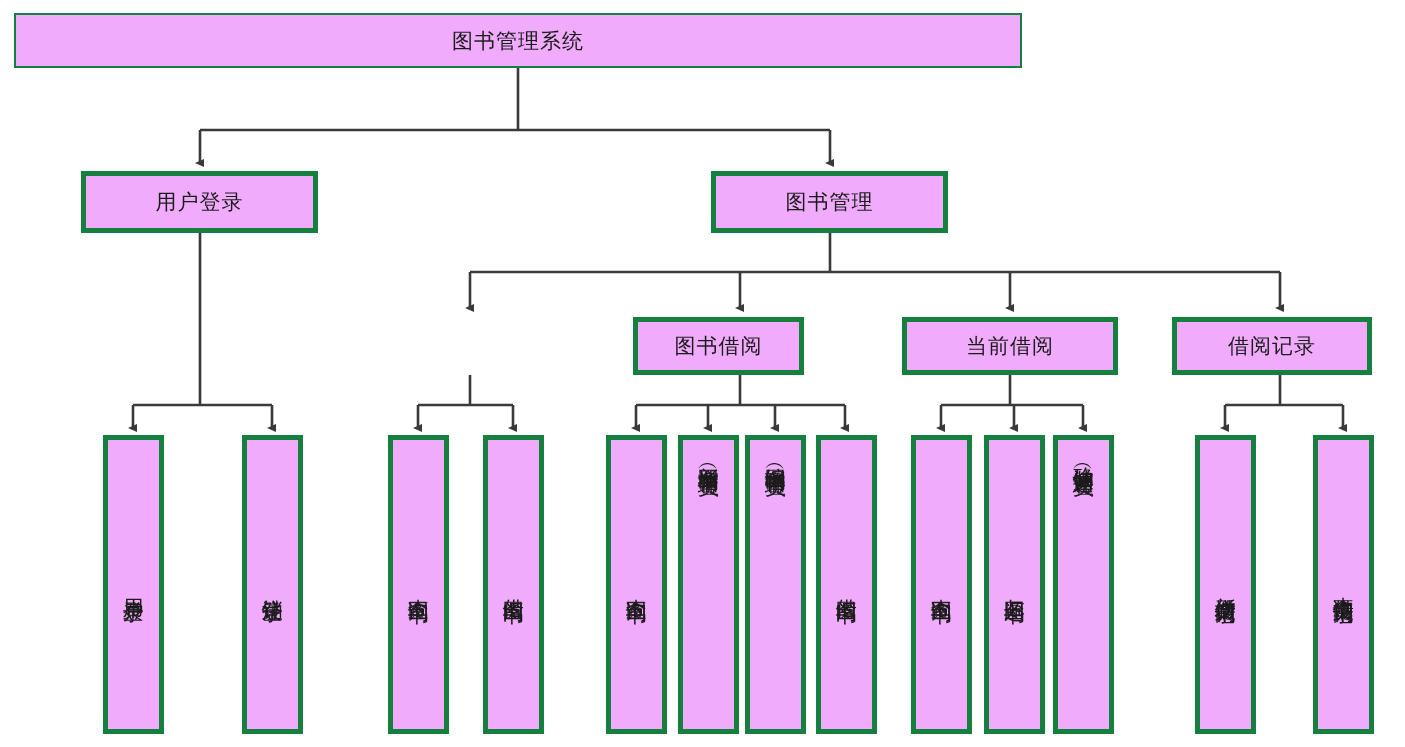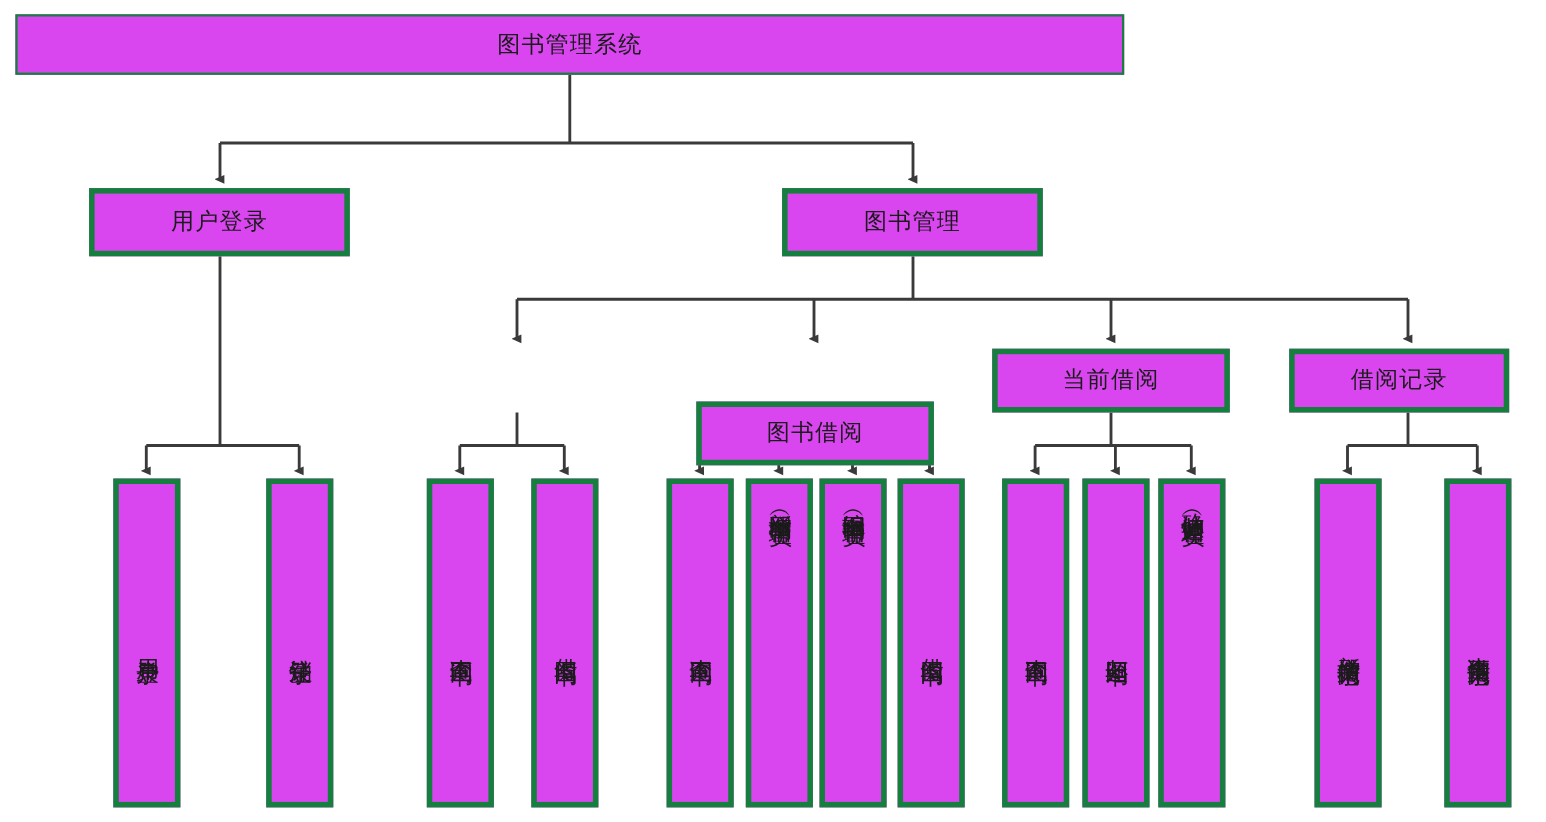--- a/index.html
+++ b/index.html
@@ -10,21 +10,21 @@
   #canvas{
     position:relative;
     width:1405px;
     height:747px;
     background:#ffffff;
     overflow:hidden;
   }
   .node{
     position:absolute;
     box-sizing:border-box;
-    background:#d946ef;
+    background:#f0abfc;
     border:5px solid #15803d;
     display:flex;
     align-items:center;
     justify-content:center;
     color:#1b1b1b;
   }
   .node.horiz{
     font-size:21px;
     letter-spacing:1px;
     line-height:1.2;
@@ -126,21 +126,21 @@
 
   <div class="node horiz" style="left:81px;top:171px;width:237px;height:62px;">
     <span>用户登录</span>
   </div>
 
   <div class="node horiz" style="left:711px;top:171px;width:237px;height:62px;">
     <span>图书管理</span>
   </div>
 
 
-  <div class="node horiz" style="left:633px;top:317px;width:216px;height:58px;margin-top:48px;">
+  <div class="node horiz" style="left:633px;top:317px;width:171px;height:58px;">
     <span>图书借阅</span>
   </div>
 
   <div class="node horiz" style="left:902px;top:317px;width:216px;height:58px;">
     <span>当前借阅</span>
   </div>
 
   <div class="node horiz" style="left:1172px;top:317px;width:200px;height:58px;">
     <span>借阅记录</span>
   </div>

